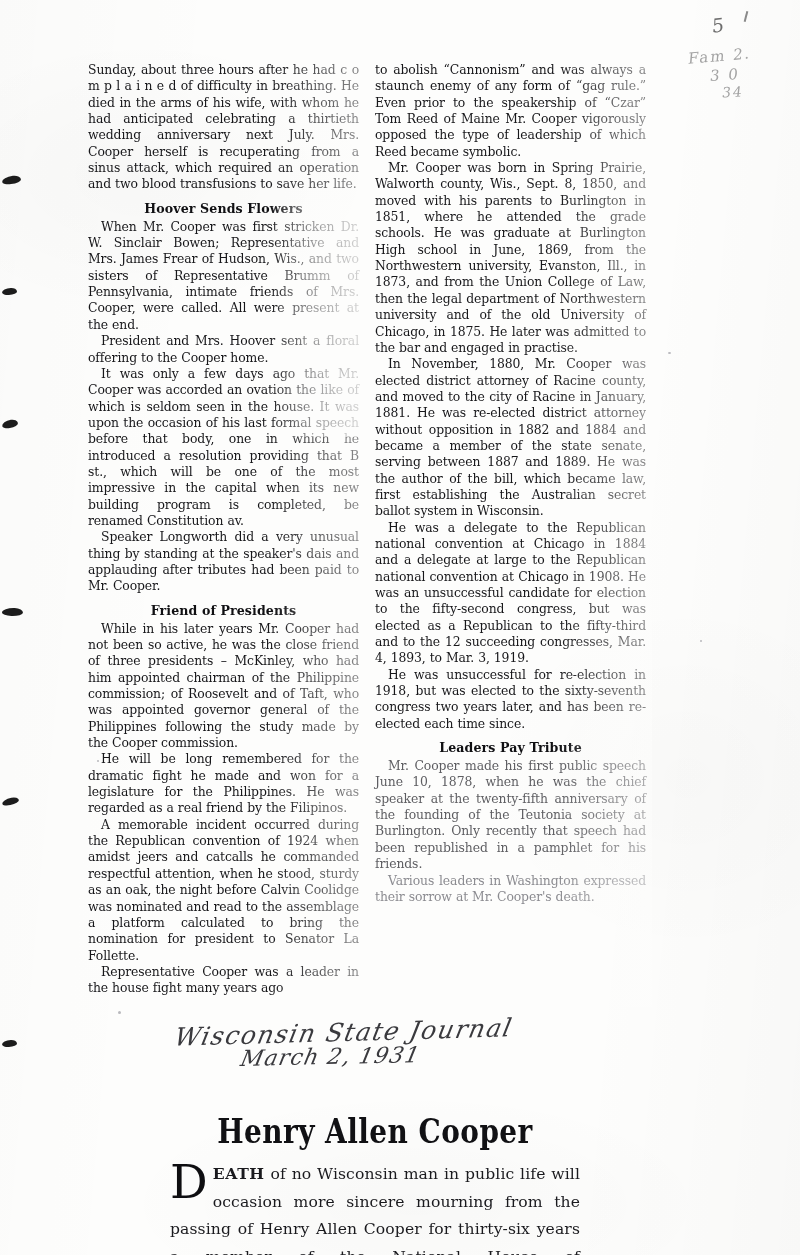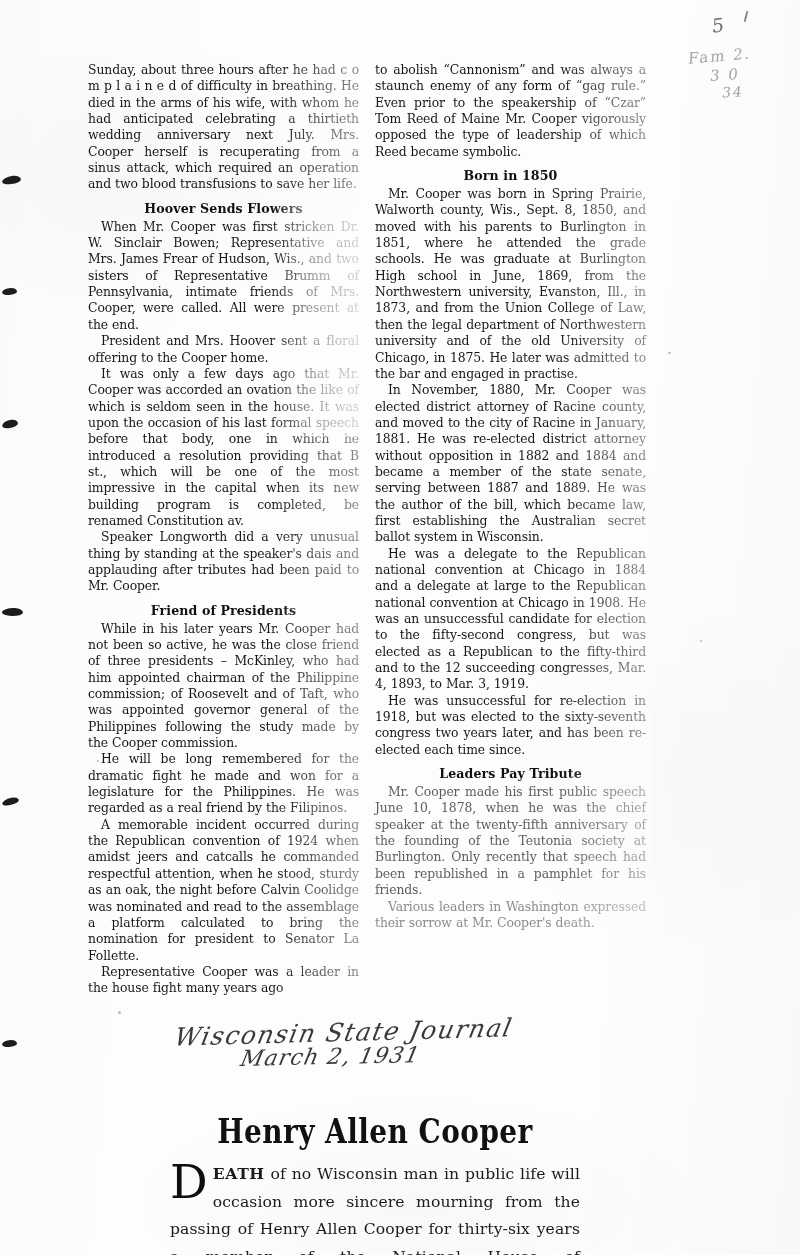--- a/index.html
+++ b/index.html
@@ -267,21 +267,20 @@
       <p class="news-para">A memorable incident occurred during the Republican convention of 1924 when amidst jeers and catcalls he commanded respectful attention, when he stood, sturdy as an oak, the night before Calvin Coolidge was nominated and read to the assemblage a platform calculated to bring the nomination for president to Senator La Follette.</p>
       <p class="news-para">Representative Cooper was a leader in the house fight many years ago</p>
 
       <div class="col-fade"></div>
       <div class="col-fade band-a"></div>
     </div>
 
     <div class="news-column">
       <p class="news-para first">to abolish “Cannonism” and was always a staunch enemy of any form of “gag rule.” Even prior to the speakership of “Czar” Tom Reed of Maine Mr. Cooper vigorously opposed the type of leadership of which Reed became symbolic.</p>
 
-      <h3 class="subhead">Born in 1850</h3>
 
       <p class="news-para">Mr. Cooper was born in Spring Prairie, Walworth county, Wis., Sept. 8, 1850, and moved with his parents to Burlington in 1851, where he attended the grade schools. He was graduate at Burlington High school in June, 1869, from the Northwestern university, Evanston, Ill., in 1873, and from the Union College of Law, then the legal department of Northwestern university and of the old University of Chicago, in 1875. He later was admitted to the bar and engaged in practise.</p>
       <p class="news-para">In November, 1880, Mr. Cooper was elected district attorney of Racine county, and moved to the city of Racine in January, 1881. He was re-elected district attorney without opposition in 1882 and 1884 and became a member of the state senate, serving between 1887 and 1889. He was the author of the bill, which became law, first establishing the Australian secret ballot system in Wisconsin.</p>
       <p class="news-para">He was a delegate to the Republican national convention at Chicago in 1884 and a delegate at large to the Republican national convention at Chicago in 1908. He was an unsuccessful candidate for election to the fifty-second congress, but was elected as a Republican to the fifty-third and to the 12 succeeding congresses, Mar. 4, 1893, to Mar. 3, 1919.</p>
       <p class="news-para">He was unsuccessful for re-election in 1918, but was elected to the sixty-seventh congress two years later, and has been re-elected each time since.</p>
 
       <h3 class="subhead">Leaders Pay Tribute</h3>
 
       <p class="news-para fade-light">Mr. Cooper made his first public speech June 10, 1878, when he was the chief speaker at the twenty-fifth anniversary of the founding of the Teutonia society at Burlington. Only recently that speech had been republished in a pamphlet for his friends.</p>
       <p class="news-para fade-lighter">Various leaders in Washington expressed their sorrow at Mr. Cooper's death.</p>

